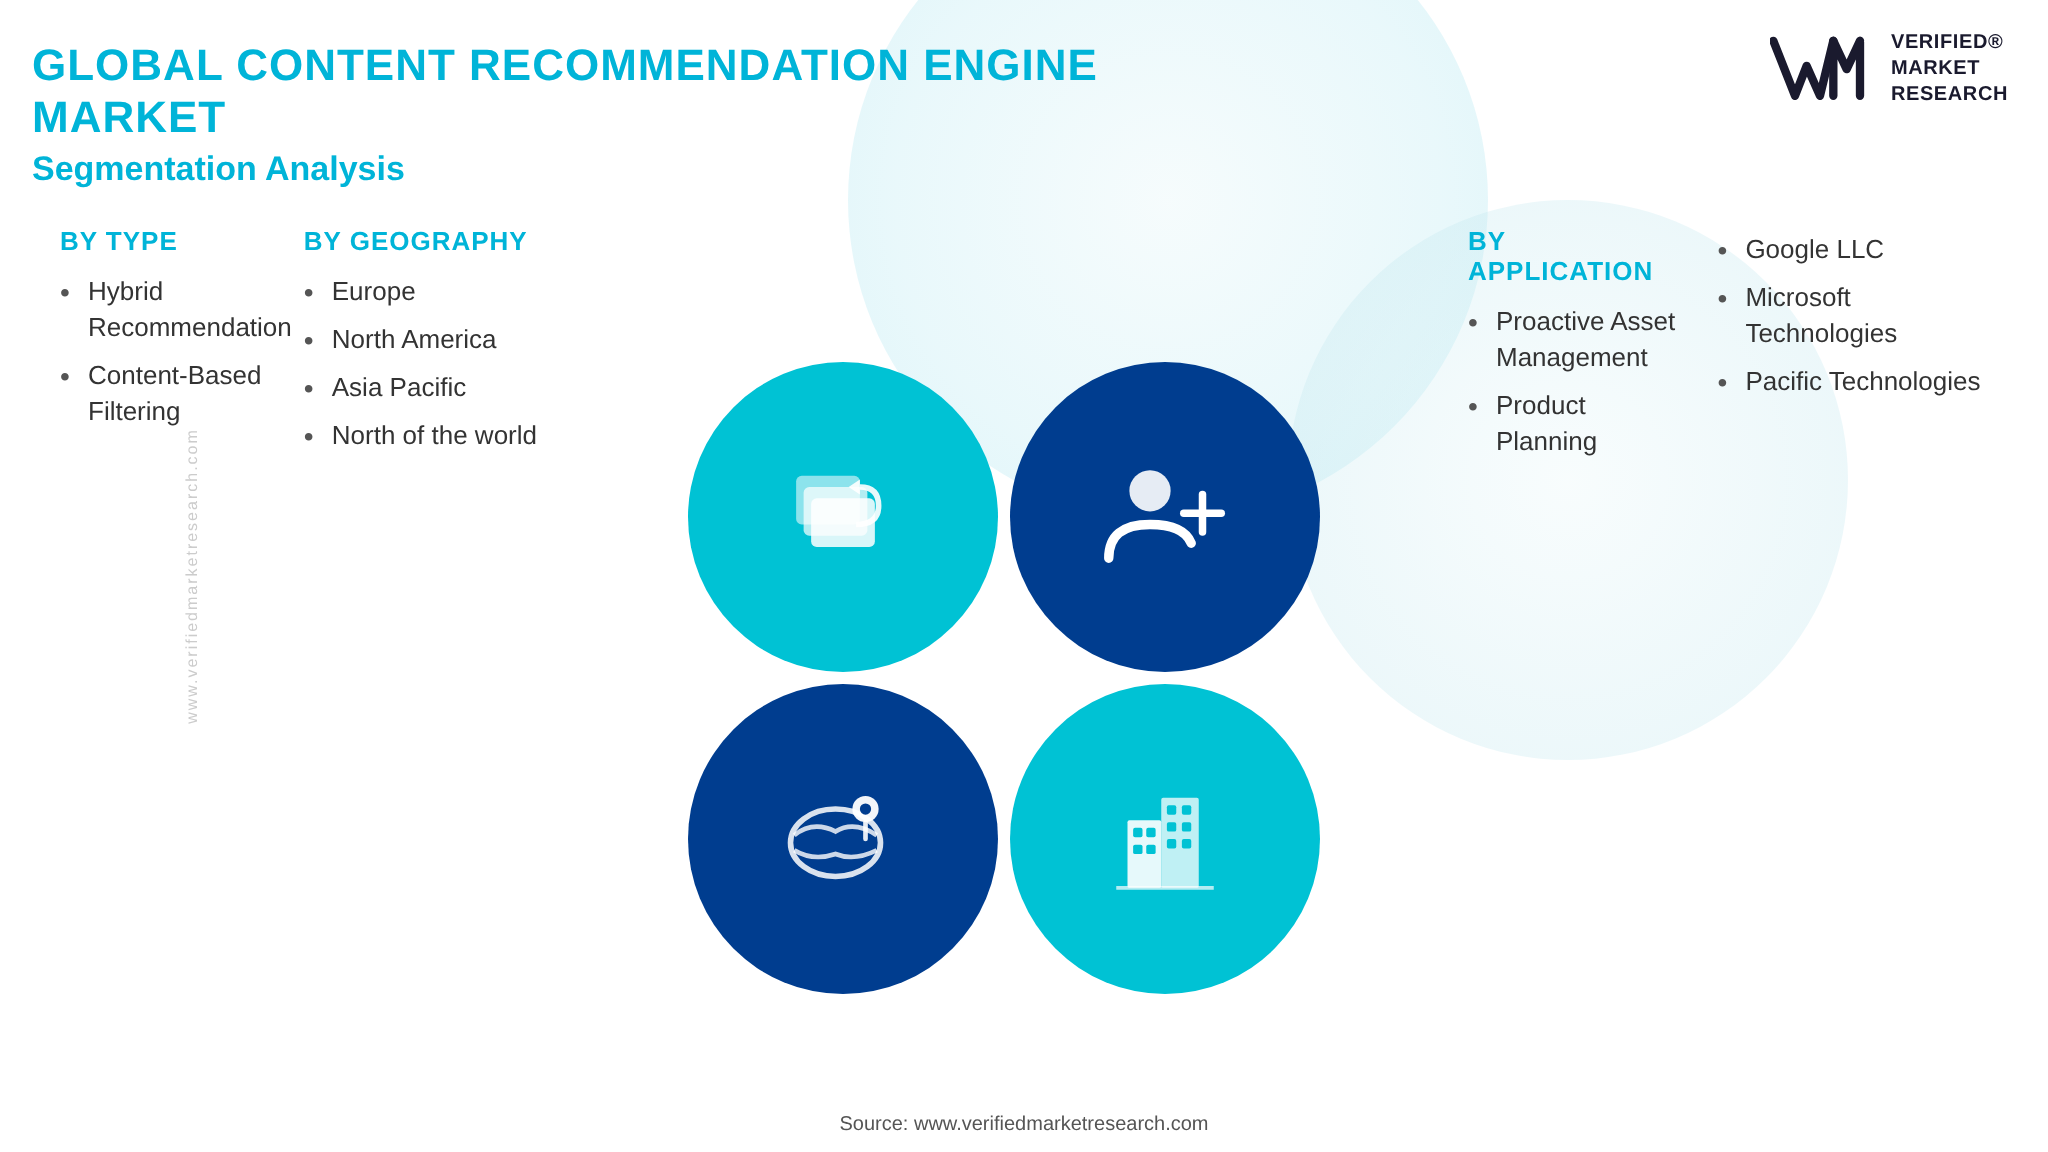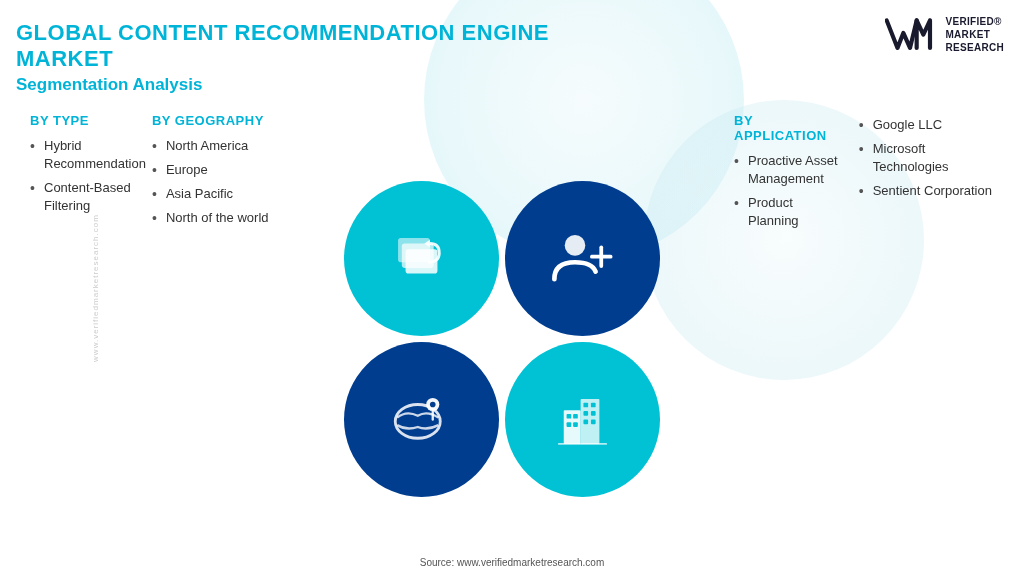--- a/index.html
+++ b/index.html
@@ -268,22 +268,22 @@
         <div class="section-label">BY TYPE</div>
         <ul class="bullet-list">
           <li>Hybrid<br>Recommendation</li>
           <li>Content-Based<br>Filtering</li>
         </ul>
       </div>
 
       <div>
         <div class="section-label">BY GEOGRAPHY</div>
         <ul class="bullet-list">
+          <li>Europe</li>
           <li>North America</li>
-          <li>Europe</li>
           <li>Asia Pacific</li>
           <li>North of the world</li>
         </ul>
       </div>
 
     </div>
 
     <div class="center-col">
       <div class="quadrant-grid">
 
@@ -357,21 +357,21 @@
         <ul class="bullet-list">
           <li>Proactive Asset<br>Management</li>
           <li>Product Planning</li>
         </ul>
       </div>
 
       <div>
         <ul class="bullet-list">
           <li>Google LLC</li>
           <li>Microsoft Technologies</li>
-          <li>Sentient Corporation</li>
+          <li>Pacific Technologies</li>
         </ul>
       </div>
 
     </div>
 
   </div>
 
   <div class="source-line">Source: www.verifiedmarketresearch.com</div>
 
 </div>

